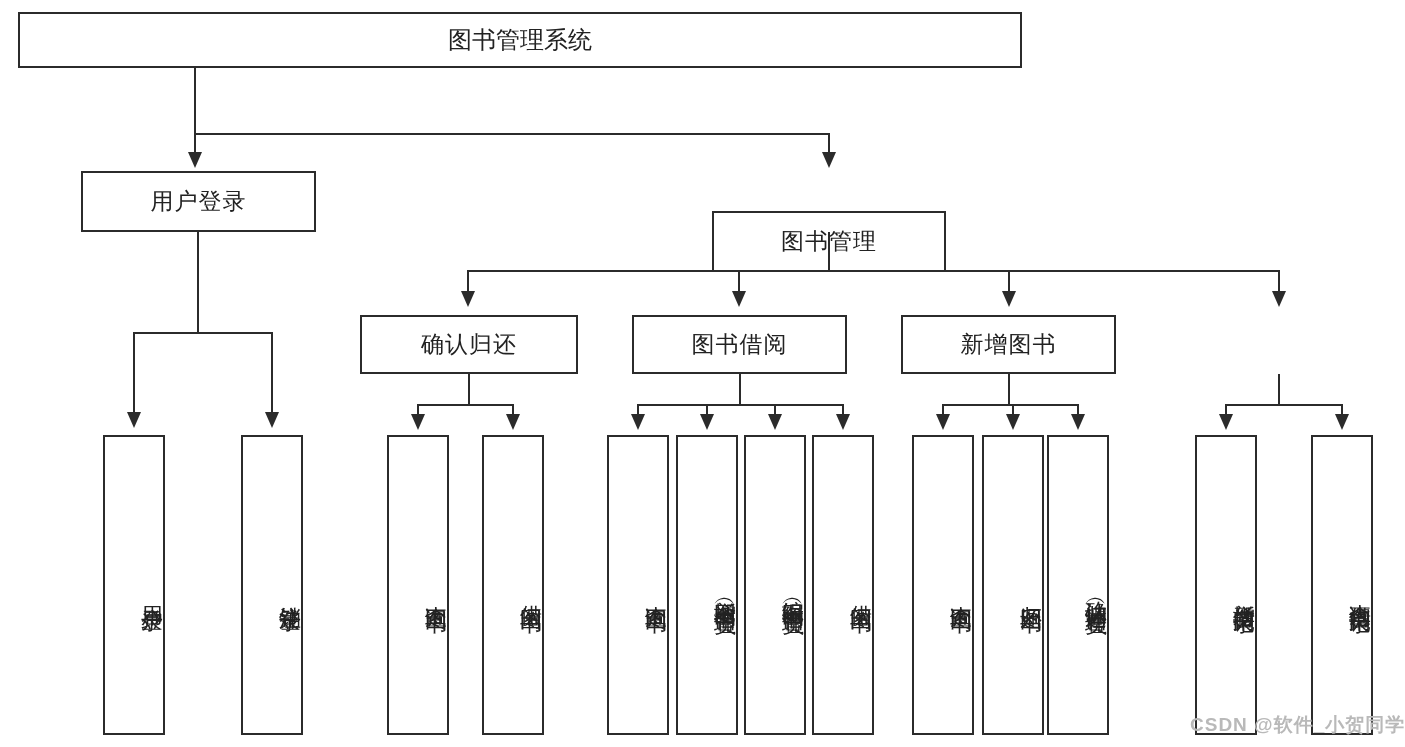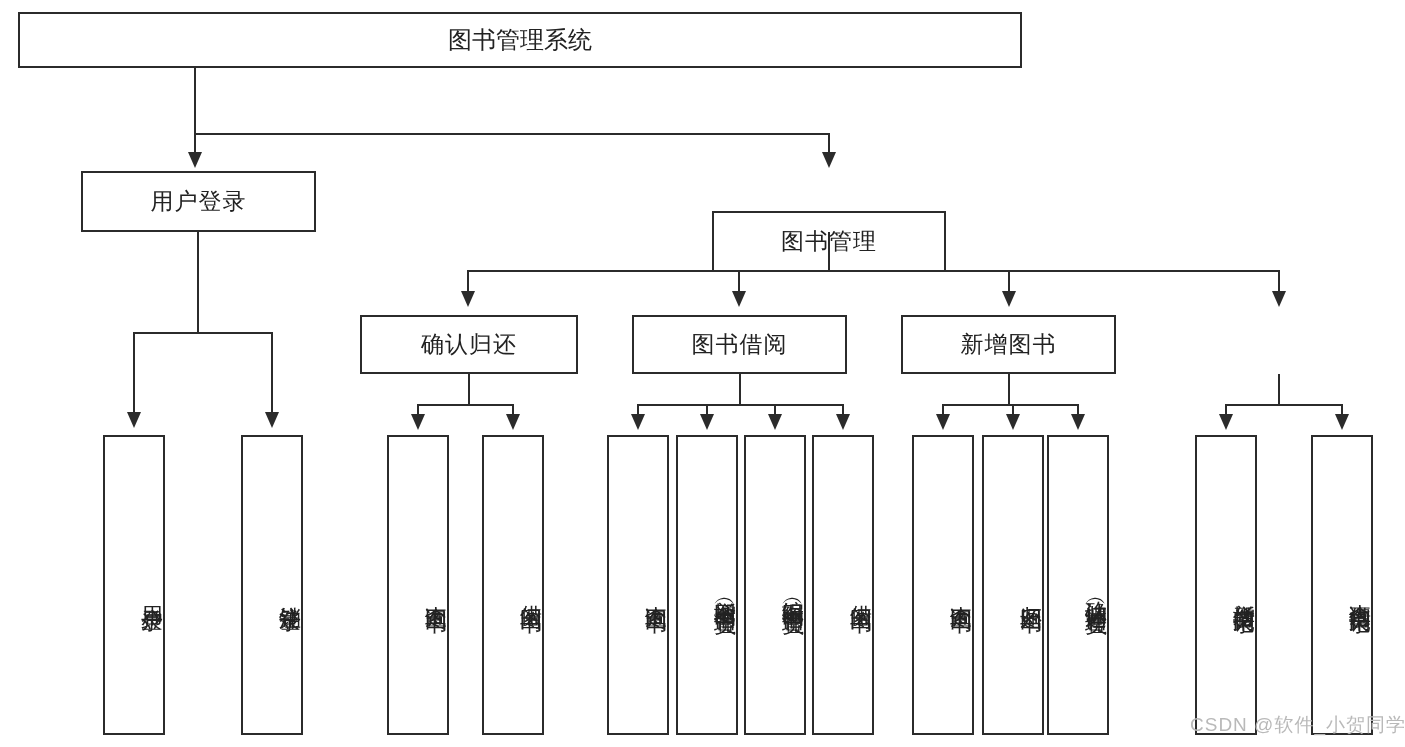--- a/index.html
+++ b/index.html
@@ -51,20 +51,21 @@
 
   
   #watermark{
     position:absolute;
     left:1190px;top:712px;
     font-size:19px;
     color:#b9b9b9;
     letter-spacing:1px;
     white-space:nowrap;
     pointer-events:none;
+    font-weight:bold;
   }
 </style>
 </head>
 <body>
 
 <div id="stage">
 
   <div class="node root" style="left:18px;top:12px;width:1004px;height:56px;">
     <span class="txt">图书管理系统</span>
   </div>

